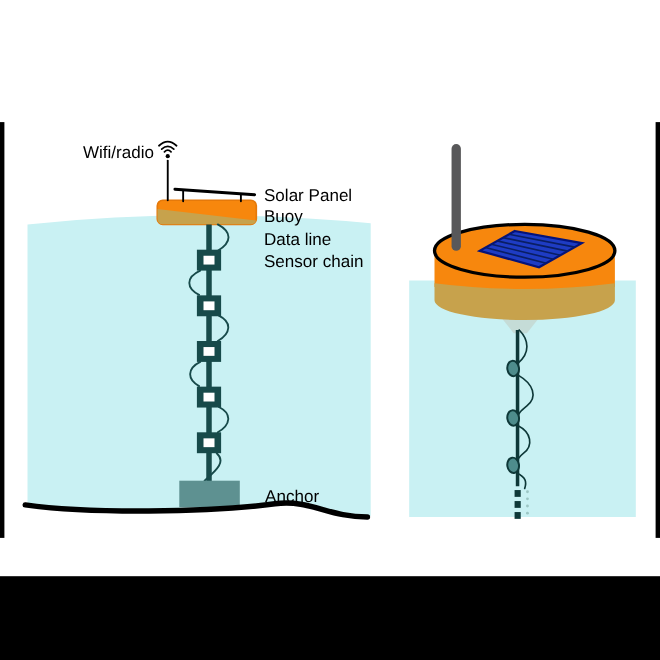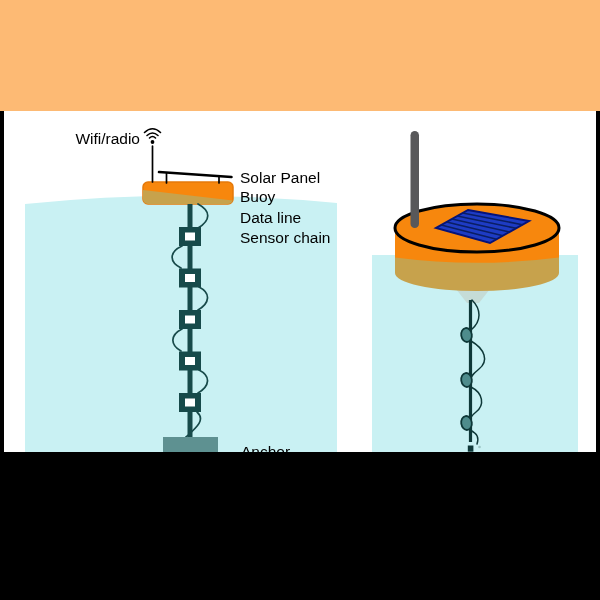--- a/index.html
+++ b/index.html
@@ -1,16 +1,16 @@
 <!DOCTYPE html>
 <html><head>
 <meta charset="utf-8">
 <style>
   html,body{margin:0;padding:0;background:#000;}
-  .stage{position:relative;width:600px;height:452px;background:#fdba74;overflow:hidden;
+  .stage{position:relative;width:600px;height:524px;background:#ffffff;overflow:hidden;
          font-family:"Liberation Sans",sans-serif;}
   .content-svg{position:absolute;left:0;top:111px;}
   text{font-family:"Liberation Sans",sans-serif;font-size:15.5px;fill:#000;}
   .thin{stroke-linecap:round;fill:none;}
 </style>
 </head>
 <body>
 
 <div class="stage">
   <svg class="content-svg" width="600" height="378" viewBox="0 111 600 378" xmlns="http://www.w3.org/2000/svg">

